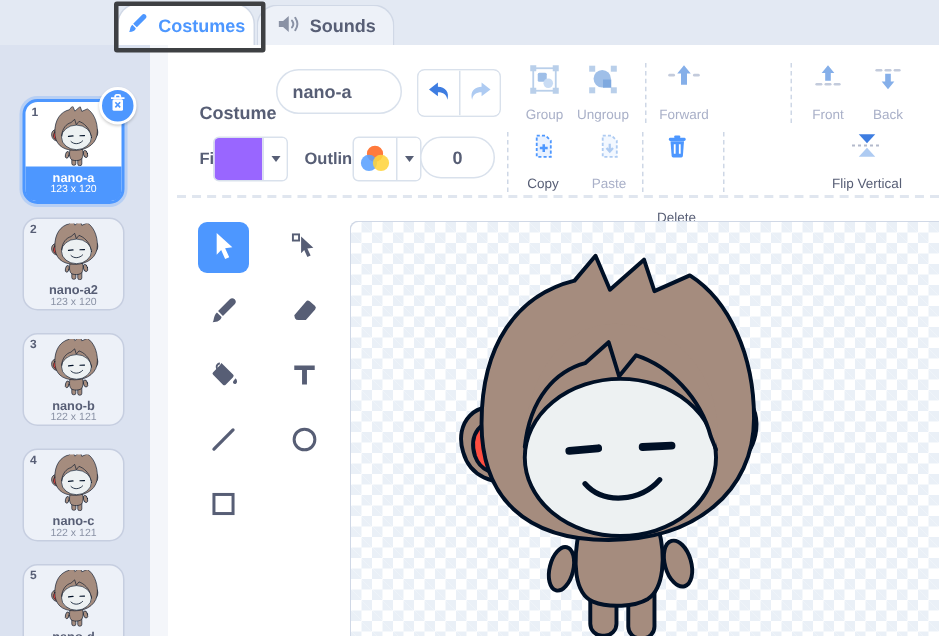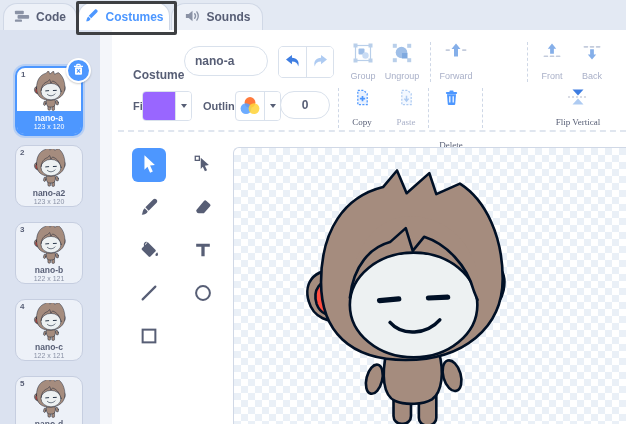--- a/index.html
+++ b/index.html
@@ -44,21 +44,21 @@
   .pill-input{position:absolute;box-sizing:border-box;border:1px solid #D9E1EC;border-radius:16px;
               font-family:"Liberation Sans",sans-serif;font-size:12px;font-weight:700;color:#575E75;outline:none;}
   .name-input{left:184px;top:46px;width:84px;height:30px;padding:0 10px;}
   .width-input{left:280px;top:91px;width:50px;height:28px;text-align:center;border-radius:14px;}
   .undo-group{position:absolute;left:278px;top:46px;height:30px;display:flex;border:1px solid #D9E1EC;
               border-radius:5px;overflow:hidden;background:#fff;}
   .ur-btn{width:27px;display:flex;align-items:center;justify-content:center;border:none;background:#fff;padding:0;}
   .ur-btn + .ur-btn{border-left:1px solid #D9E1EC;}
   .tbtn{position:absolute;top:43px;height:38px;display:flex;flex-direction:column;align-items:center;
         justify-content:space-between;font-size:9px;color:#575E75;cursor:pointer;}
-  .tbtn.row2{top:89px;font-family:Liberation Serif, serif;}
+  .tbtn.row2{top:89px;}
   .tbtn.disabled{color:#A9B0C8;cursor:default;}
   .vdash{position:absolute;width:0;height:40px;border-left:1px dashed #CED7E6;}
   .vdash.r1{top:42px;}
   .vdash.r2{top:88px;}
   .hdash{position:absolute;left:118px;right:0;top:130px;border-top:2px dashed #E0E6EF;}
 
   .swatch{position:absolute;top:91px;height:30px;box-sizing:border-box;display:flex;align-items:stretch;
           border:1px solid #D9E1EC;border-radius:4px;overflow:hidden;background:#fff;cursor:pointer;}
   .sw-fill{left:142px;width:50px;}
   .sw-outline{left:235px;width:46px;}
@@ -83,32 +83,20 @@
                            linear-gradient(45deg,#EAF0F7 25%,transparent 25%,transparent 75%,#EAF0F7 75%);
           background-size:14px 14px;background-position:0 0,7px 7px;}
   .char{position:absolute;left:65px;top:19px;}
 </style>
 </head>
 <body>
 
 <div class="app">
 
   <div class="topbar">
-    <div class="tab tab-code">
-      <span>
-        <svg width="16" height="14" viewBox="0 0 18 15">
-            <g fill="#8A92A5">
-          <rect x="1" y="1.5" width="10" height="4" rx="1"></rect>
-          <rect x="4" y="6.5" width="13" height="4" rx="1"></rect>
-          <rect x="1" y="11.5" width="8" height="2.6" rx="1"></rect>
-            </g>
-          </svg>
-      </span>
-      <span>Code</span>
-    </div>
     <div class="tab tab-costumes selected">
       <span>
         <svg width="15" height="15" viewBox="0 0 22 22">
           <path d="M19.2 2.8 C20.3 3.9 20.3 5.3 19.4 6.2 L10.6 15 L7 11.4 L15.8 2.6 C16.7 1.7 18.1 1.7 19.2 2.8 Z" fill="#4D97FF"></path>
           <path d="M6.2 12.4 L9.6 15.8 C9 18.2 6.8 19.6 3 19.6 C4.3 18.2 3.4 15 6.2 12.4 Z" fill="#4D97FF"></path>
         </svg>
       </span>
       <span>Costumes</span>
     </div>
     <div class="tab tab-sounds">

